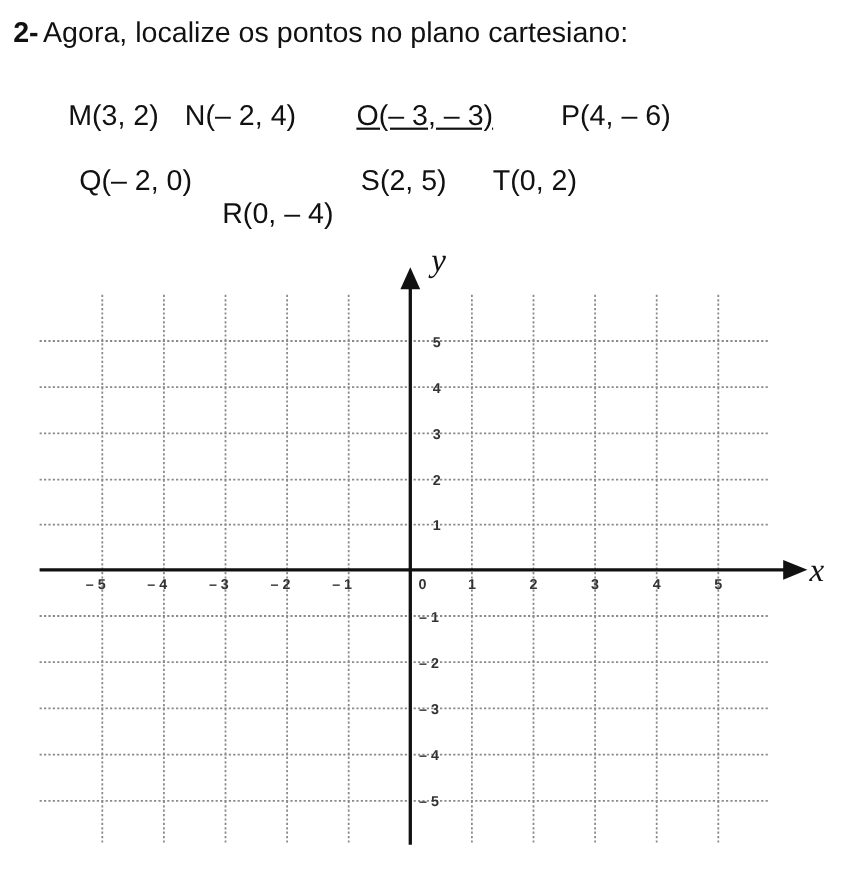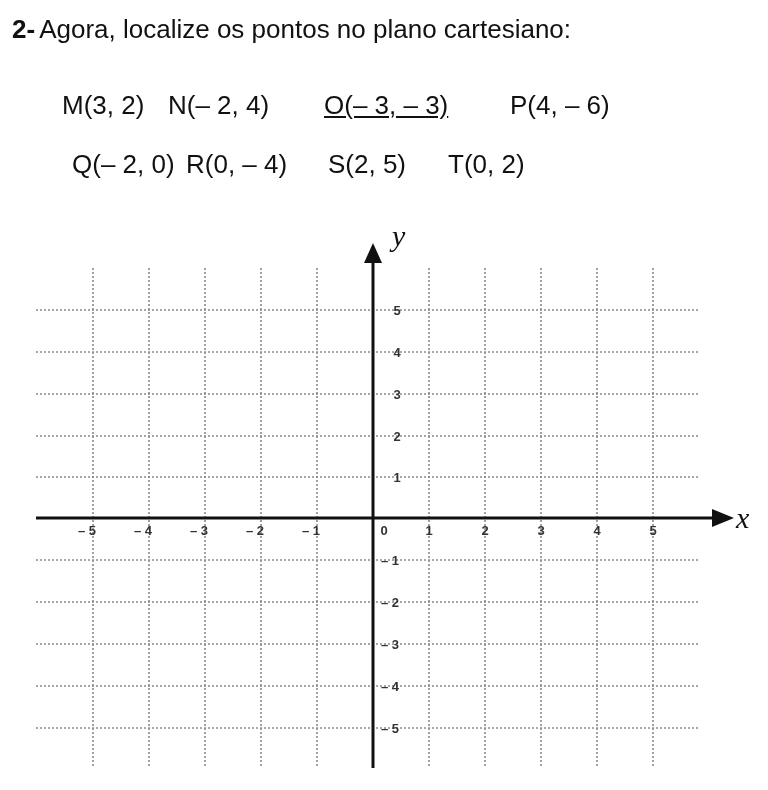--- a/index.html
+++ b/index.html
@@ -21,21 +21,21 @@
 </div>
 
 <div class="points-row" style="top:88px;">
   <span class="pt" style="left:62px;">M(3, 2)</span>
   <span class="pt" style="left:168px;">N(– 2, 4)</span>
   <span class="pt" style="left:324px;text-decoration:underline;">O(– 3, – 3)</span>
   <span class="pt" style="left:510px;">P(4, – 6)</span>
 </div>
 <div class="points-row" style="top:147px;">
   <span class="pt" style="left:48px;margin-left:24px;">Q(– 2, 0)</span>
-  <span class="pt" style="left:186px;">R(0, – 4)</span>
+  <span class="pt" style="left:202px;margin-top:30px;">R(0, – 4)</span>
   <span class="pt" style="left:328px;">S(2, 5)</span>
   <span class="pt" style="left:448px;">T(0, 2)</span>
 </div>
 
 <svg id="plane" width="768" height="790">
   <g stroke="#8a8a8a" stroke-width="1.6" stroke-dasharray="2 2">
     <line x1="93" y1="268" x2="93" y2="768"></line>
     <line x1="149" y1="268" x2="149" y2="768"></line>
     <line x1="205" y1="268" x2="205" y2="768"></line>
     <line x1="261" y1="268" x2="261" y2="768"></line>

